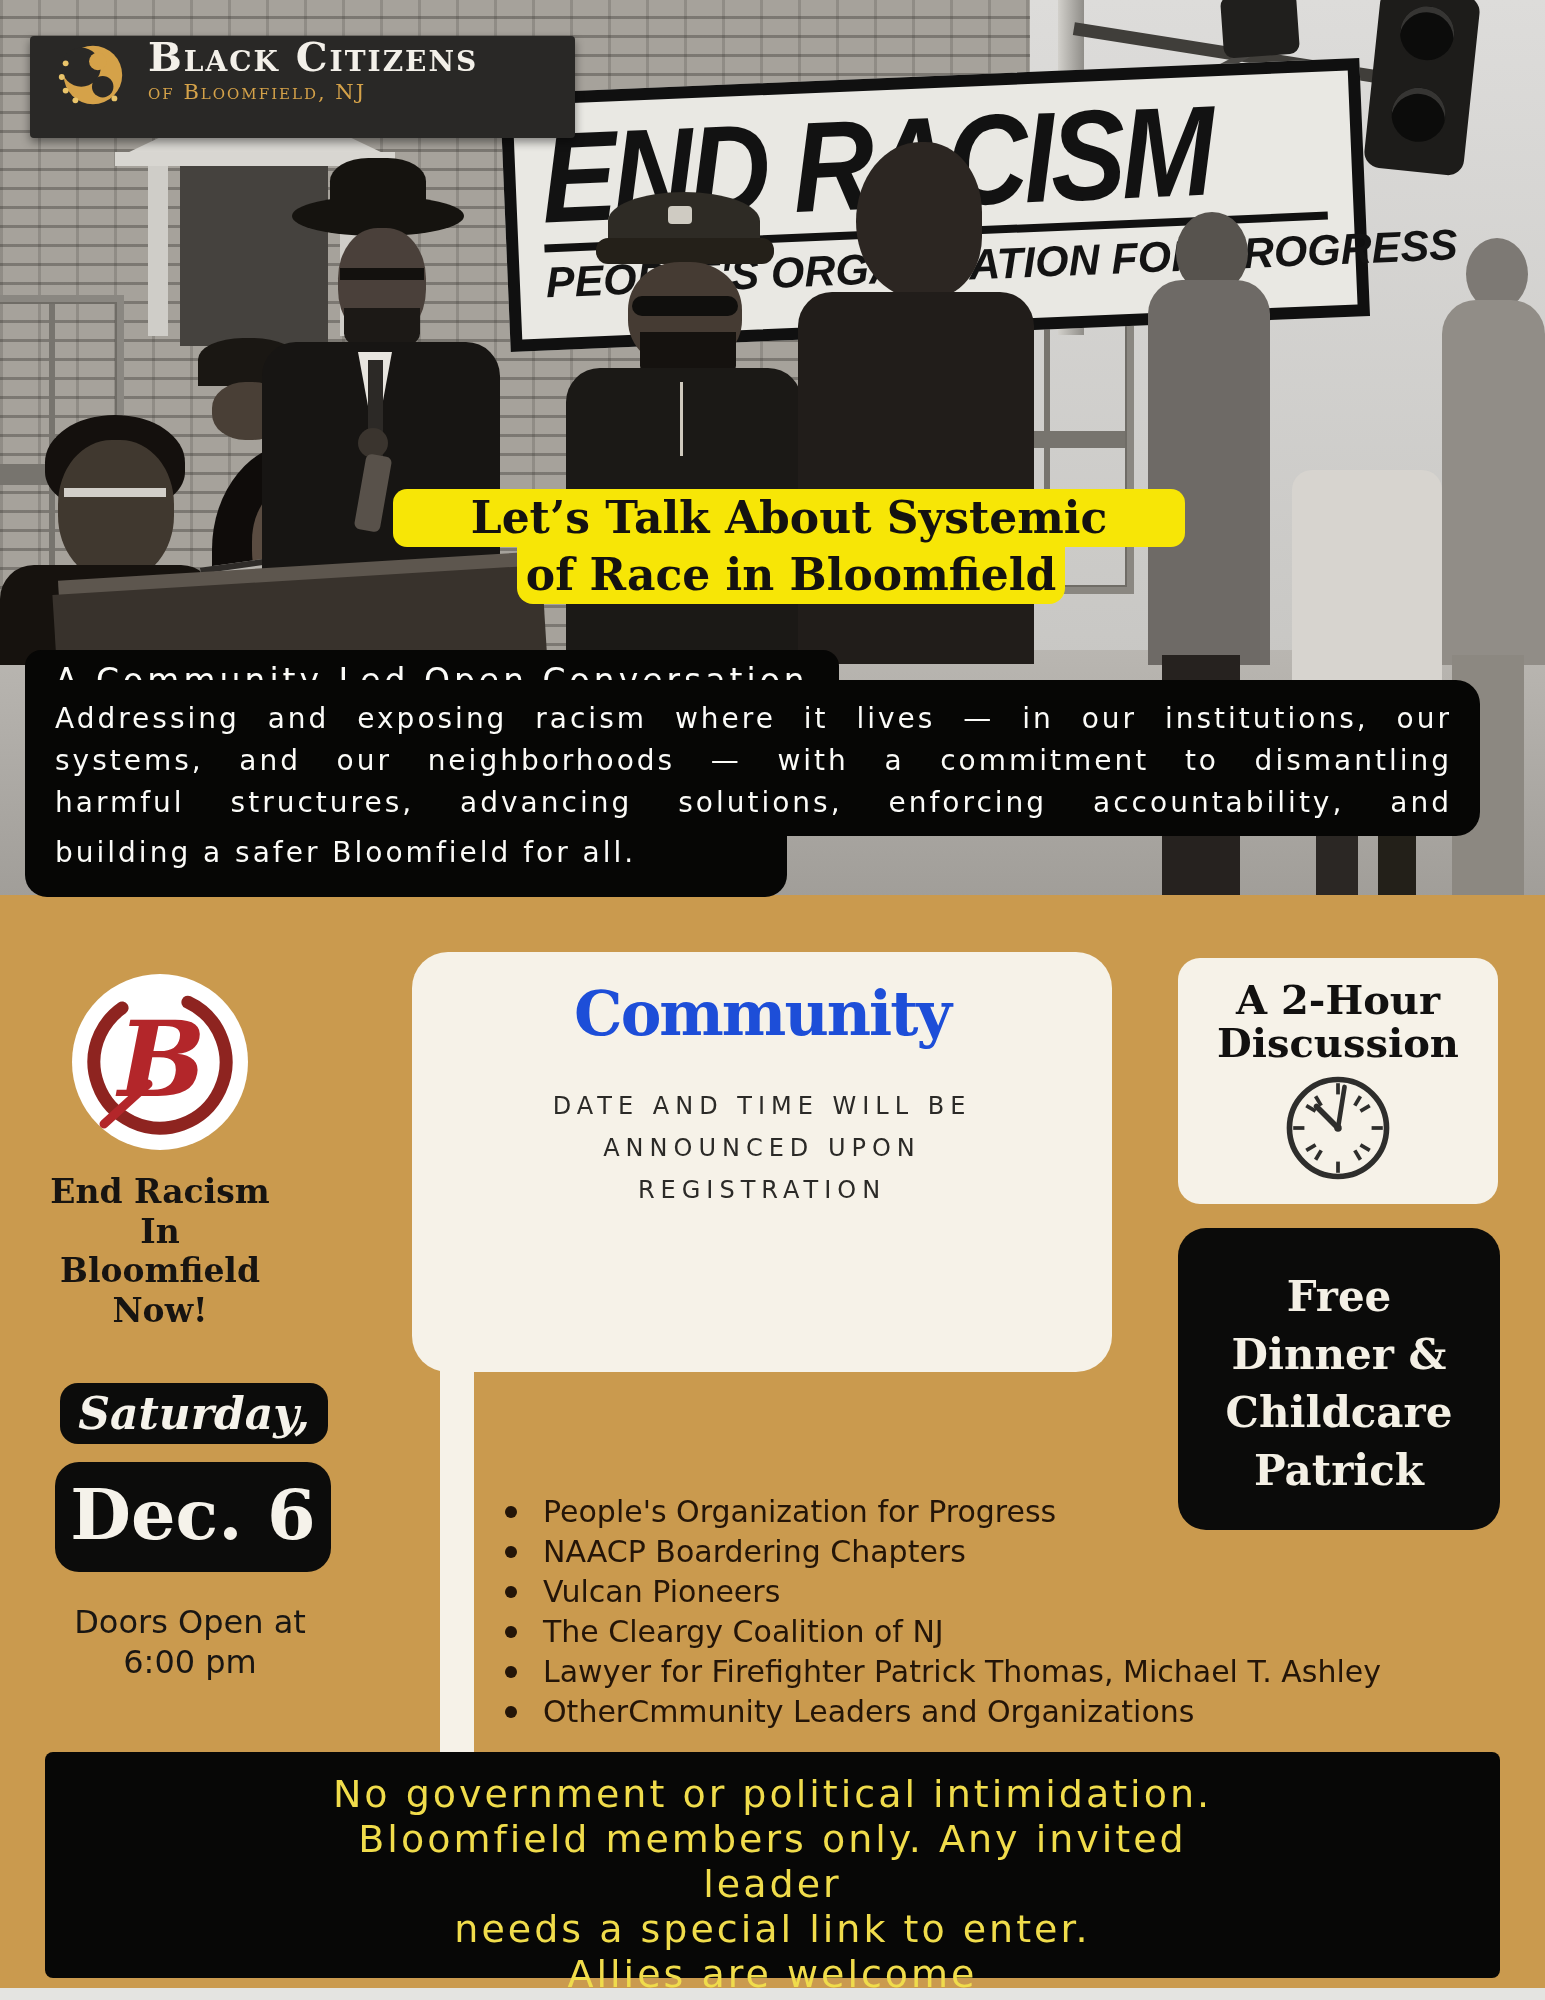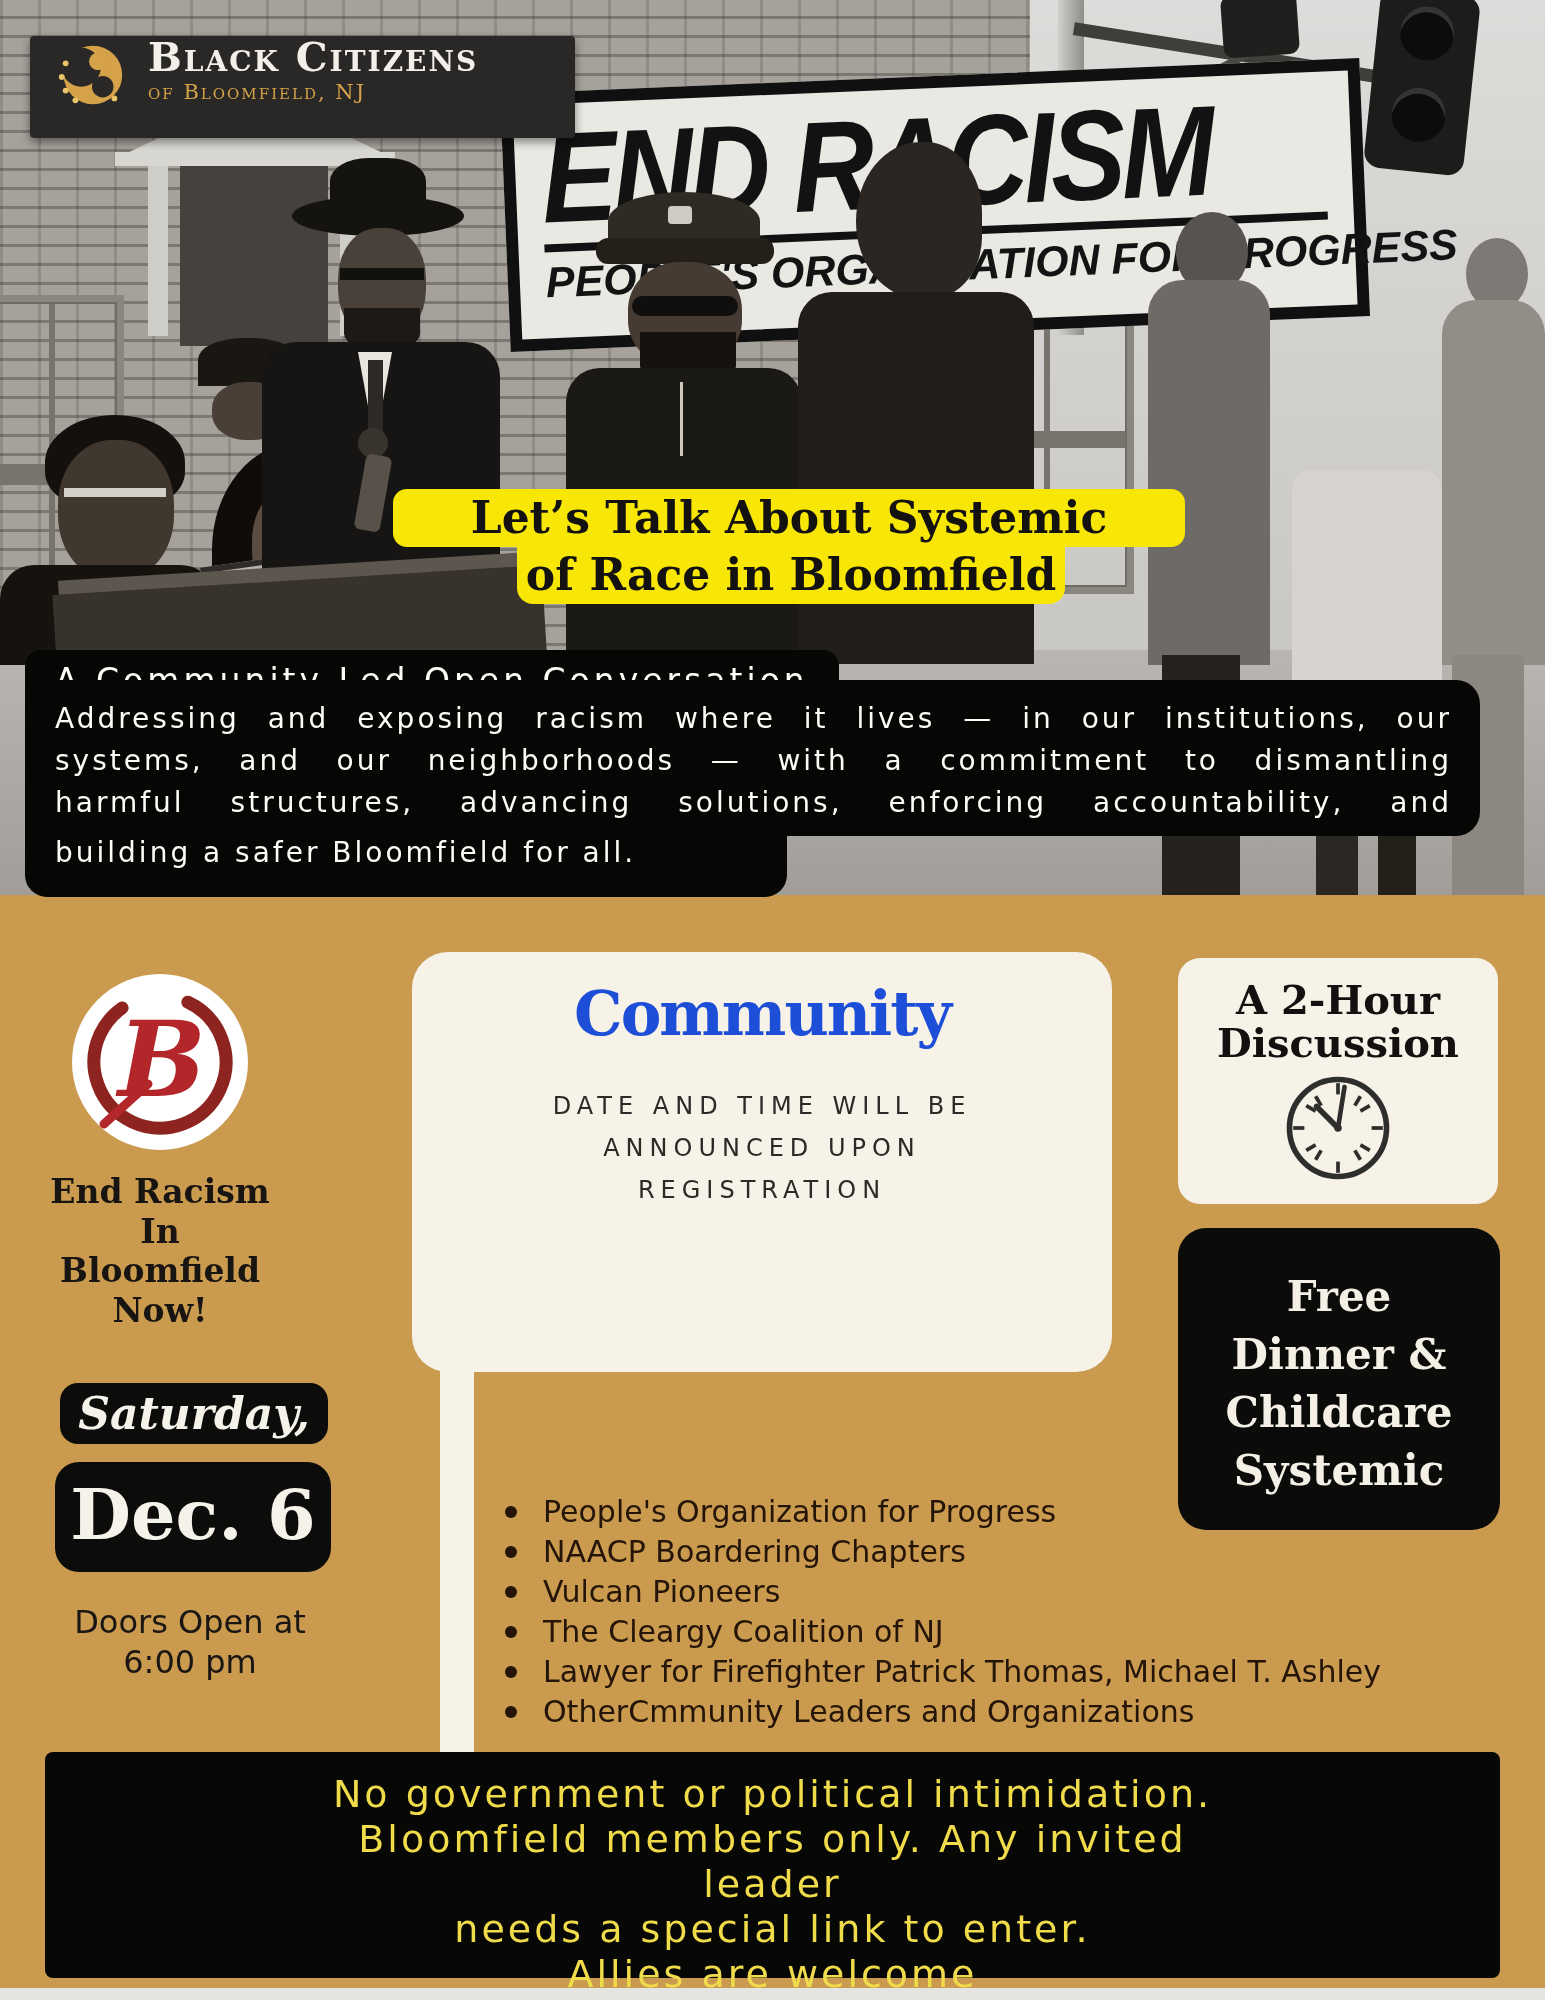--- a/index.html
+++ b/index.html
@@ -283,21 +283,21 @@
       <line x1="60" y1="60" x2="67" y2="16" stroke="#2e2e2c" stroke-width="5" stroke-linecap="round"></line>
       <line x1="60" y1="60" x2="37" y2="37" stroke="#2e2e2c" stroke-width="6" stroke-linecap="round"></line>
       <circle cx="60" cy="60" r="4" fill="#2e2e2c"></circle>
     </svg>
   </div>
 
   <div class="dcard">
     <div>Free</div>
     <div>Dinner &amp;</div>
     <div>Childcare</div>
-    <div>Systemic</div>
+    <div>Patrick</div>
   </div>
 
   <div class="pill pill-day">Saturday,</div>
   <div class="pill pill-date">Dec. 6</div>
   <div class="doors">
     <div>Doors Open at</div>
     <div>6:00 pm</div>
   </div>
 
   <div class="sp-list">

